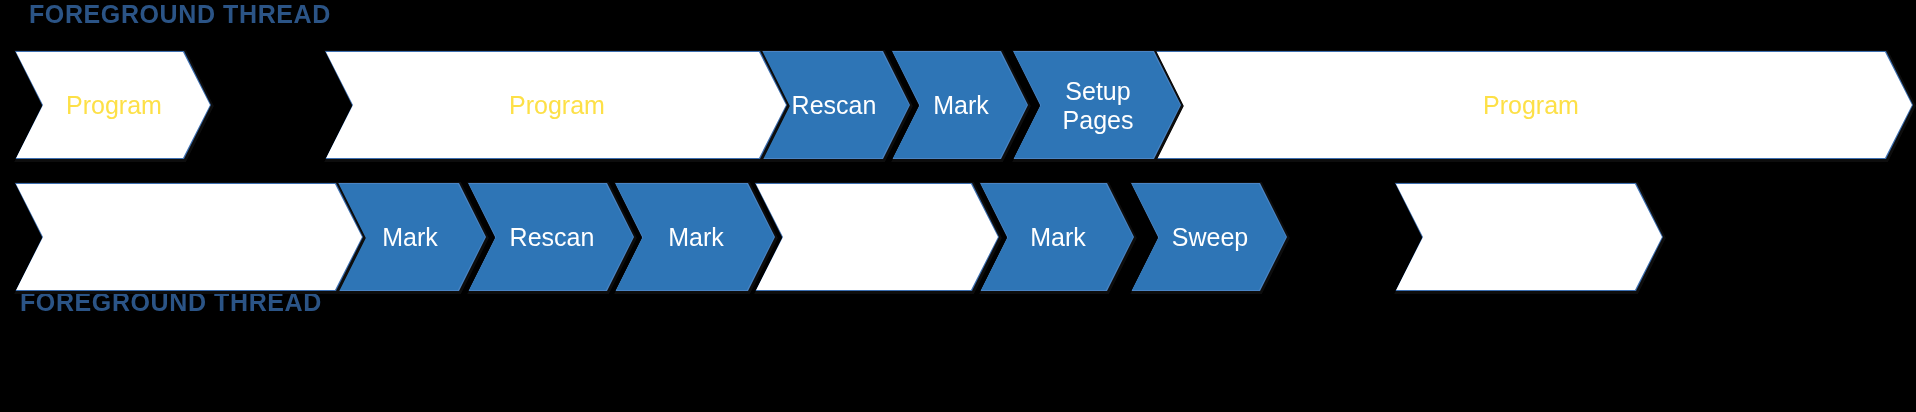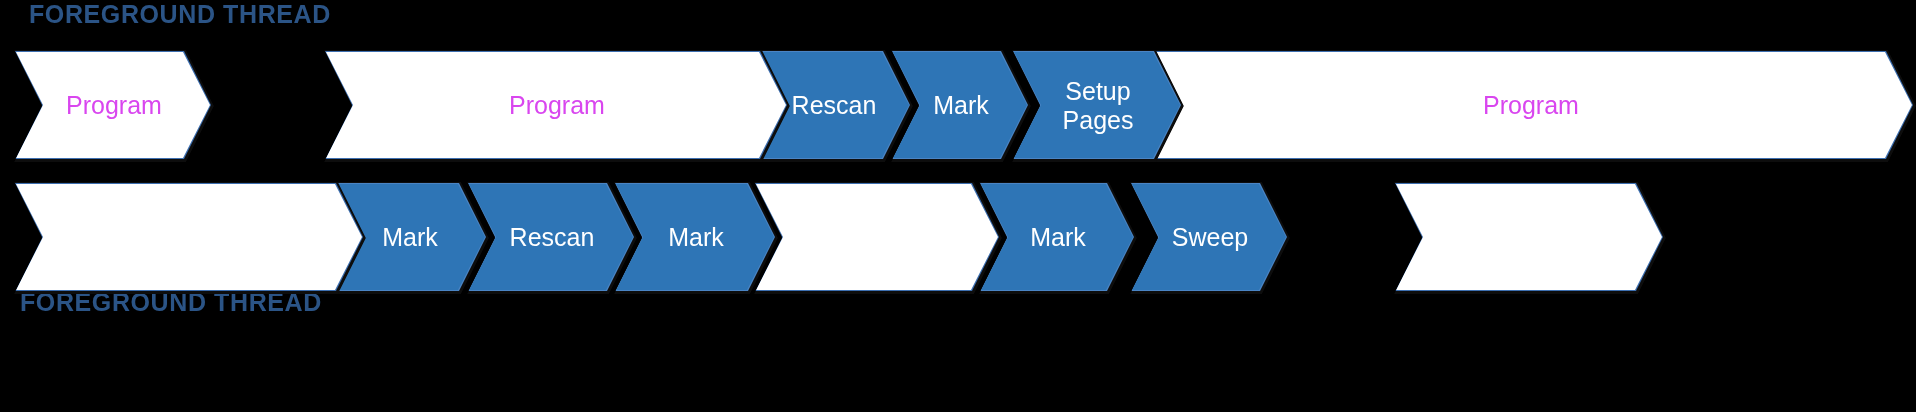--- a/index.html
+++ b/index.html
@@ -105,21 +105,21 @@
     position: relative;
     z-index: 4;
     text-align: center;
     font-family: "Liberation Sans", sans-serif;
     font-size: 25px;
     line-height: 1.18;
     white-space: pre-line;
     padding: 0 6px;
   }
   .chev.filled .chev-label { color: #ffffff; }
-  .chev.open .chev-label { color: #d946ef; }
+  .chev.open .chev-label { color: #fde047; }
 </style>
 </head>
 <body>
 
 <div class="diagram">
 
   <div class="row-label fg">FOREGROUND THREAD</div>
 
   <div class="thread-row fg">
       <div class="chev open" style="left: 14px; width: 200px; z-index: 100;">

